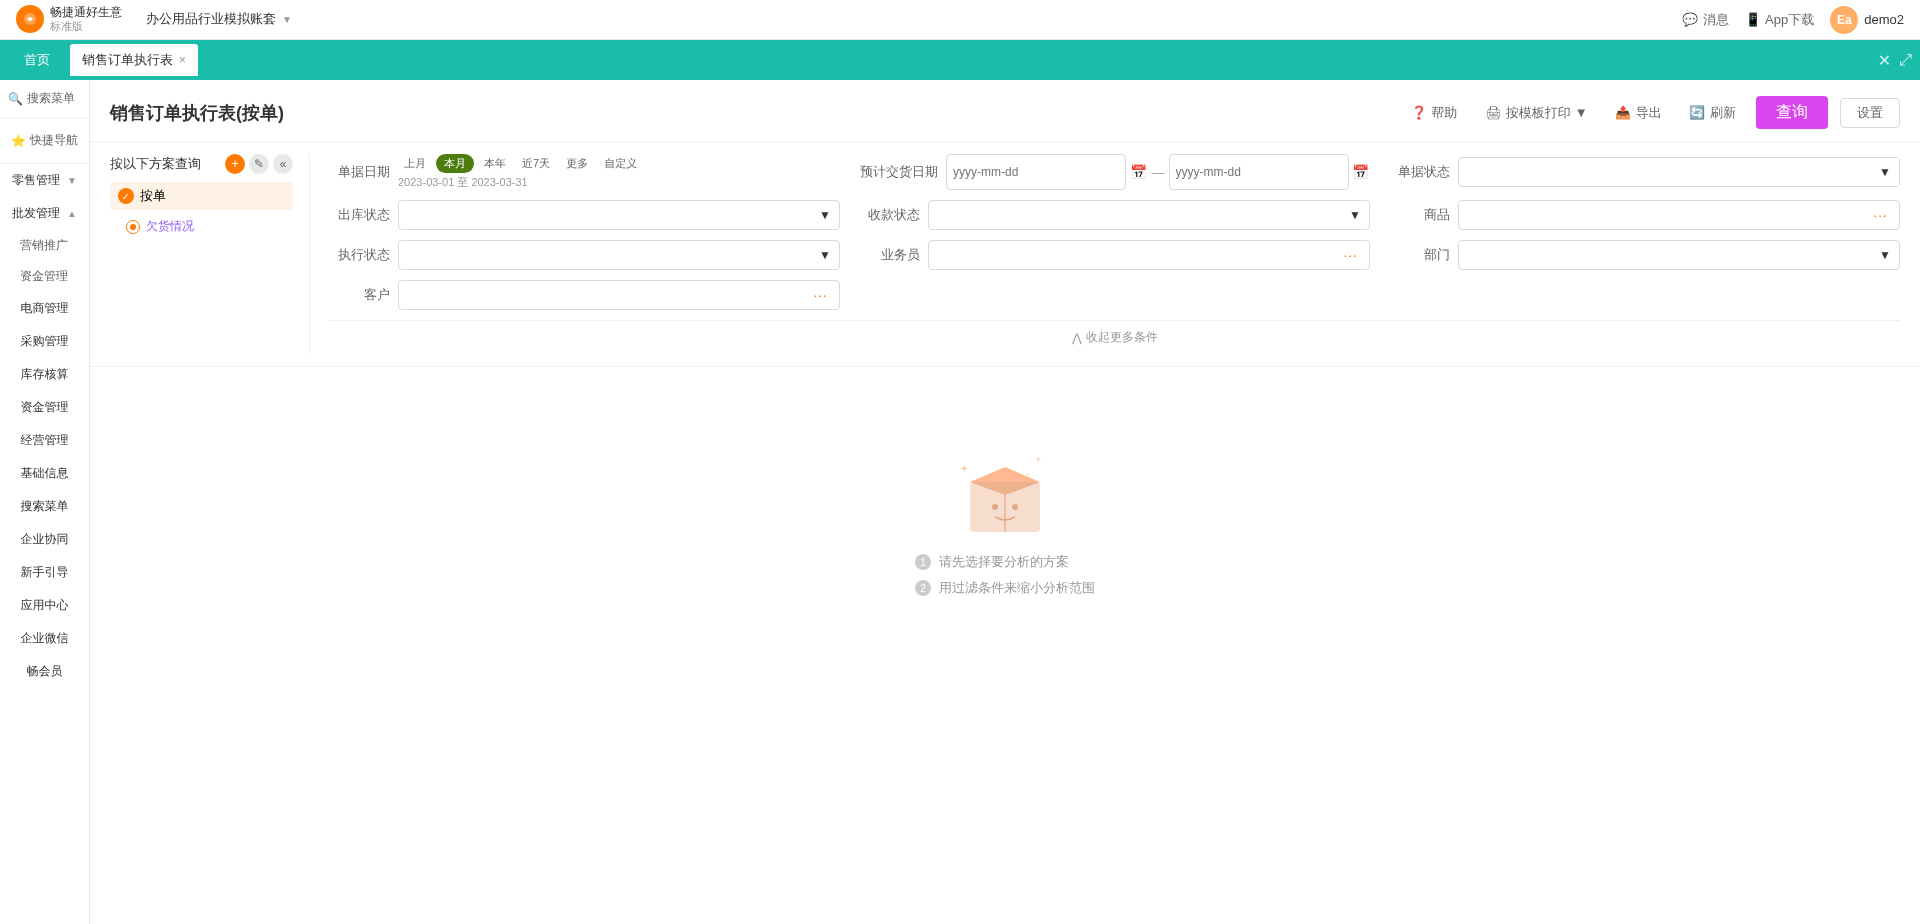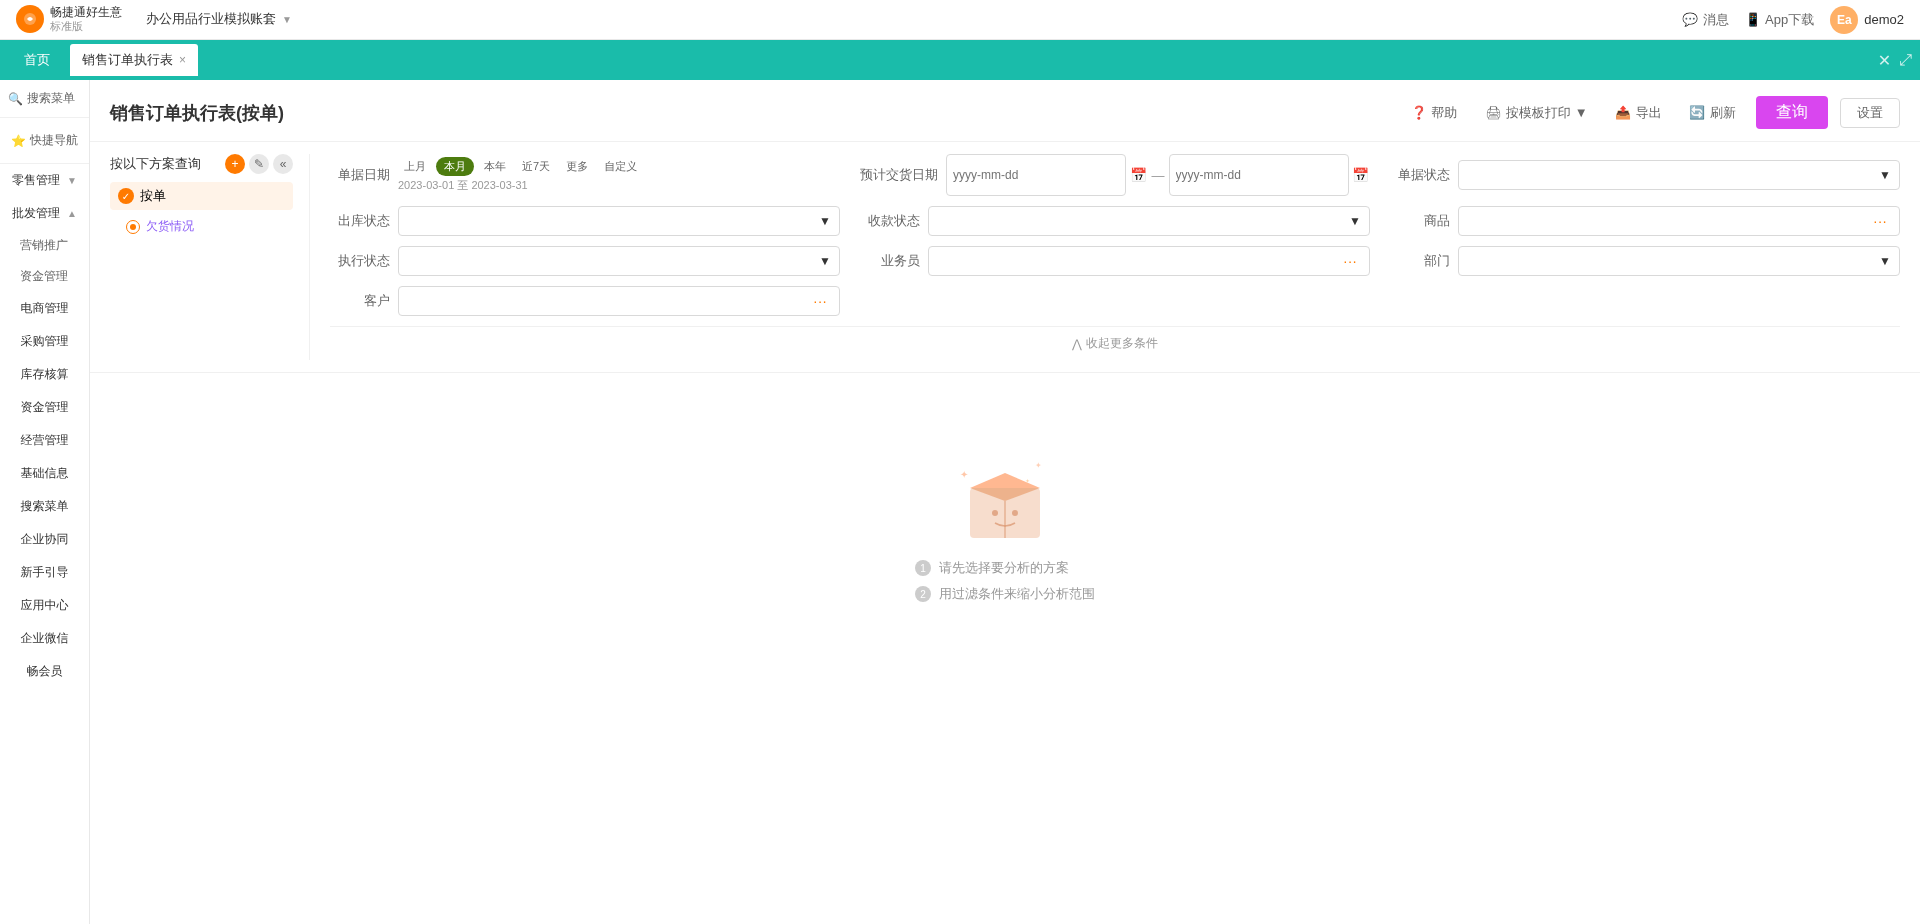--- a/index.html
+++ b/index.html
@@ -240,21 +240,21 @@
     .filter-scheme-item .scheme-dot { width: 16px; height: 16px; border-radius: 50%; background: #ff7a00; display: flex; align-items: center; justify-content: center; color: white; font-size: 10px; flex-shrink: 0; }
     .sub-dot { width: 14px; height: 14px; border-radius: 50%; border: 1px solid #999; display: flex; align-items: center; justify-content: center; flex-shrink: 0; }
     .sub-dot.orange { border-color: #ff7a00; }
     .sub-dot.orange::after { content: ''; width: 6px; height: 6px; border-radius: 50%; background: #ff7a00; }
 
     .filter-right {
       flex: 1;
       padding-left: 20px;
     }
     .date-range { display: flex; align-items: center; gap: 4px; flex: 1; }
-    .date-input { flex: 1; height: 42px; border: 1px solid #d9d9d9; border-radius: 4px; padding: 0 6px; font-size: 12px; color: #999; outline: none; }
+    .date-input { flex: 1; height: 36px; border: 1px solid #d9d9d9; border-radius: 4px; padding: 0 6px; font-size: 12px; color: #999; outline: none; }
     .date-separator { color: #999; font-size: 13px; }
     .date-icon { color: #ff7a00; font-size: 14px; cursor: pointer; }
 
     
     .ellipsis-btn { color: #ff7a00; font-size: 14px; cursor: pointer; padding: 0 4px; }
 
     
     .empty-state {
       display: flex;
       flex-direction: column;

